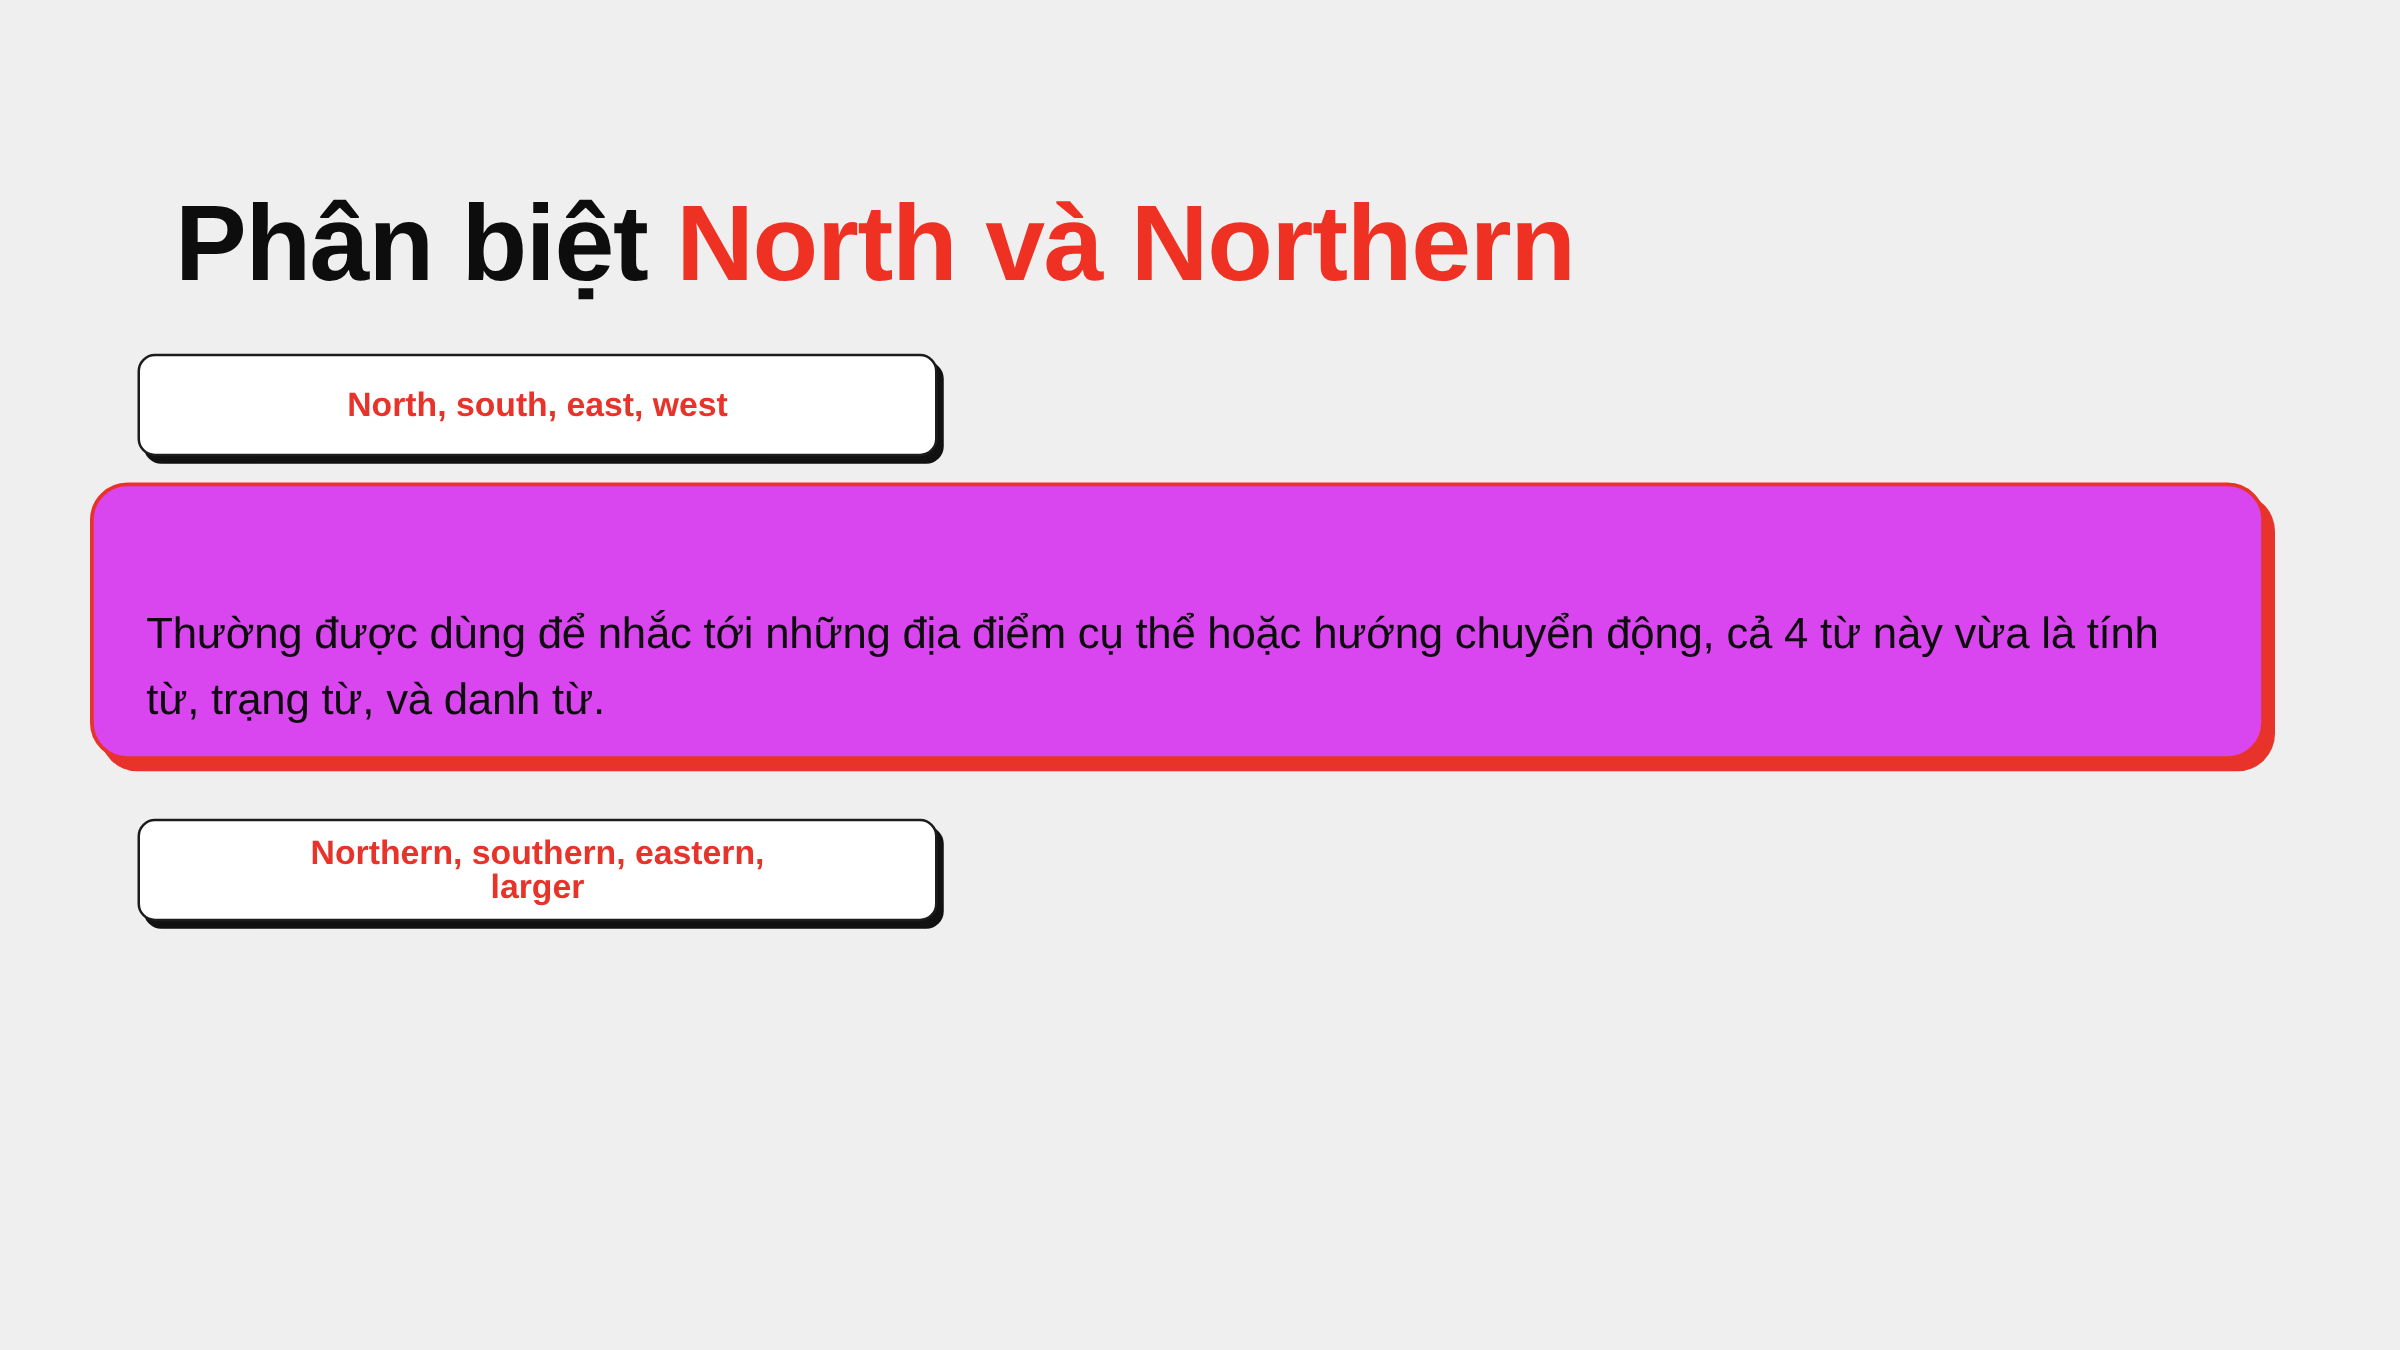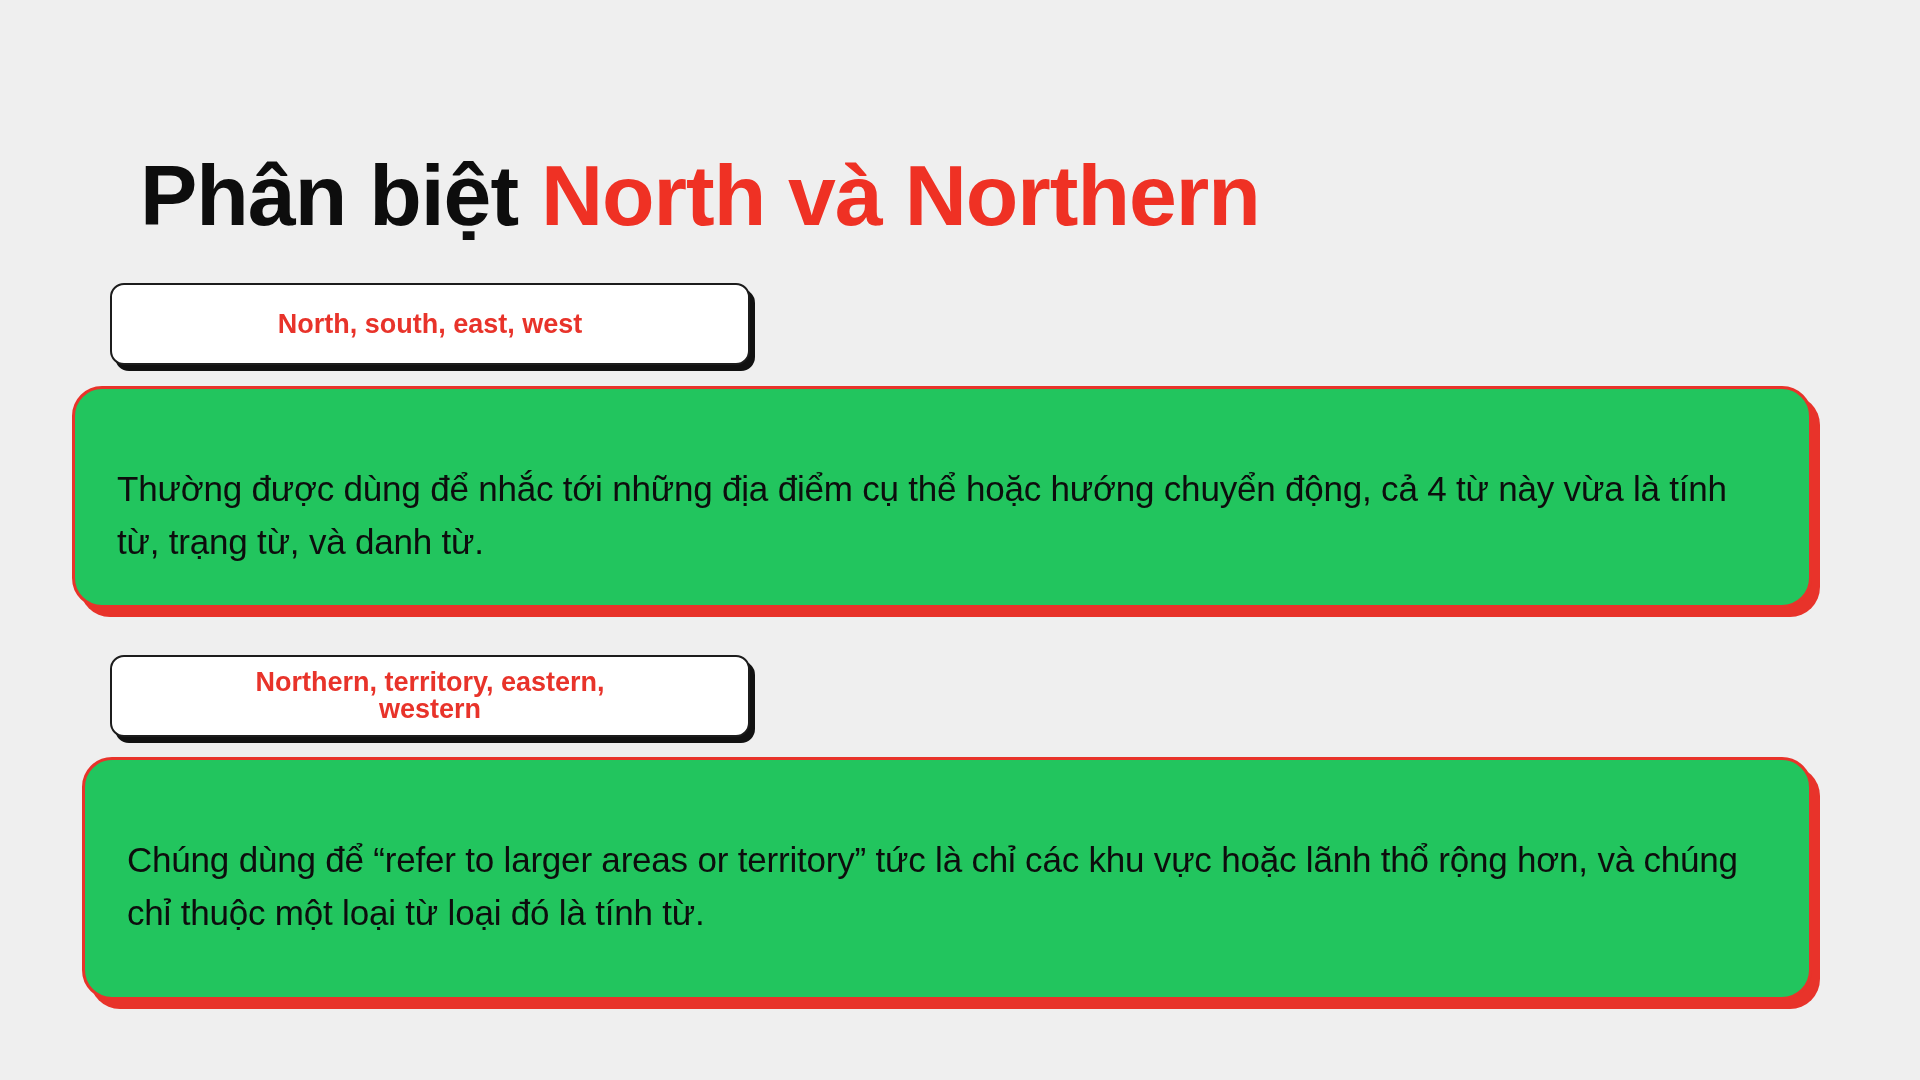--- a/index.html
+++ b/index.html
@@ -72,25 +72,25 @@
     left: 68px;
     top: 655px;
     width: 640px;
     height: 82px;
   }
 
   
   .card {
     position: absolute;
     box-sizing: border-box;
-    background: #22c55e;
+    background: #d946ef;
     border: 3px solid #e8332a;
     border-radius: 30px;
     box-shadow: 8px 9px 0 0 #e8332a;
-    padding: 38px 42px 30px 42px;
+    padding: 56px 42px 30px 42px;
   }
   .card-text {
     color: #0d0d0d;
     font-size: 35px;
     font-weight: 500;
     line-height: 1.52;
     letter-spacing: -0.2px;
   }
 
   #card-1 {
@@ -117,20 +117,17 @@
 
   <div class="chip" id="chip-1">
     <span class="chip-text">North, south, east, west</span>
   </div>
 
   <div class="card" id="card-1">
     <p class="card-text">Thường được dùng để nhắc tới những địa điểm cụ thể hoặc hướng chuyển động, cả 4 từ này vừa là tính từ, trạng từ, và danh từ.</p>
   </div>
 
   <div class="chip" id="chip-2">
-    <span class="chip-text">Northern, territory, eastern, western</span>
+    <span class="chip-text">Northern, southern, eastern, larger</span>
   </div>
 
-  <div class="card" id="card-2">
-    <p class="card-text">Chúng dùng để “refer to larger areas or territory” tức là chỉ các khu vực hoặc lãnh thổ rộng hơn, và chúng chỉ thuộc một loại từ loại đó là tính từ.</p>
-  </div>
 
 </div>
 
 </body></html>

